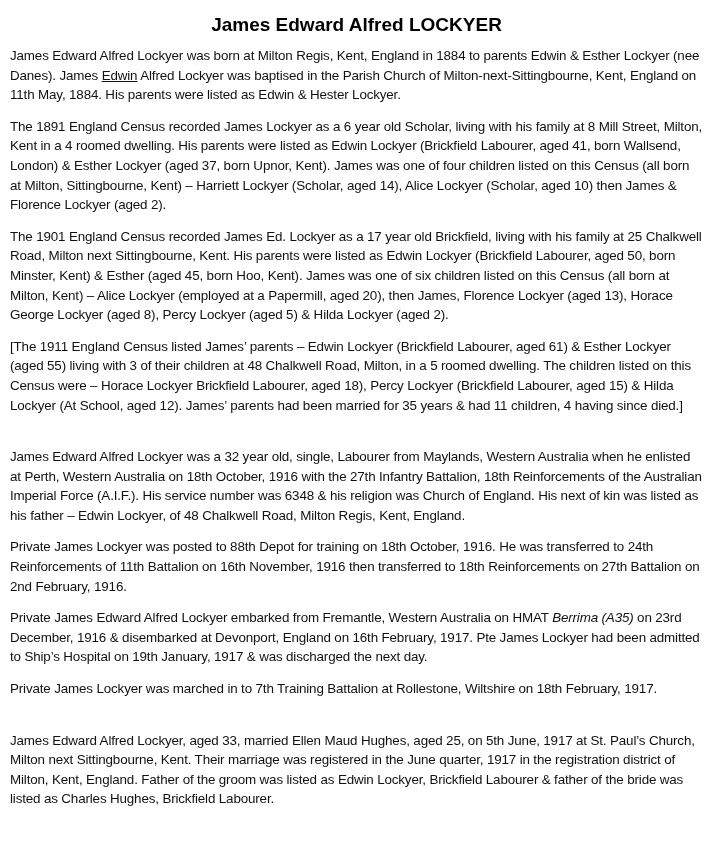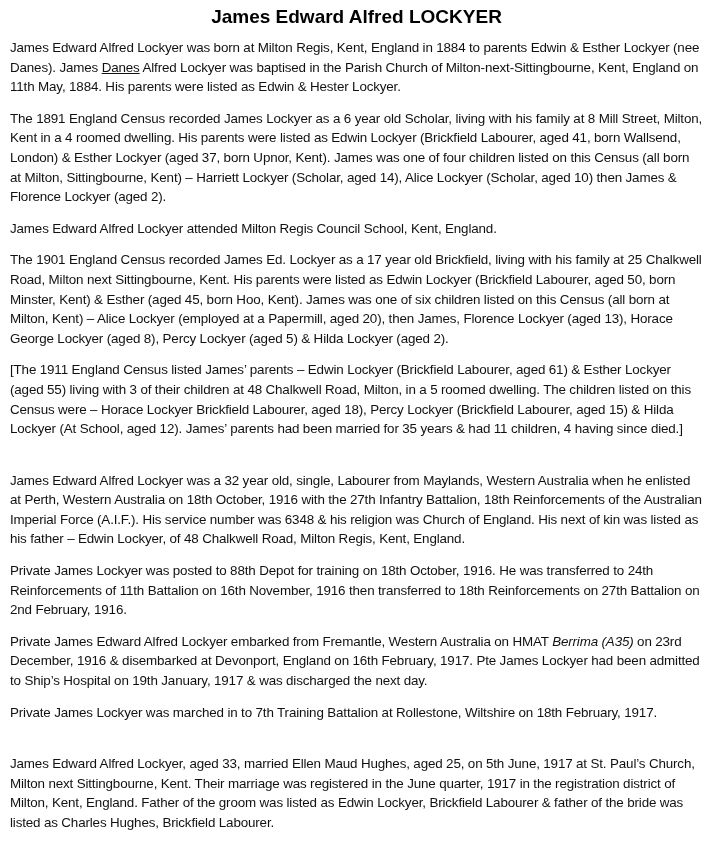--- a/index.html
+++ b/index.html
@@ -16,46 +16,45 @@
     }
     .page {
       padding: 0 8px 0 10px;
     }
     h1 {
       font-family: "Liberation Sans", sans-serif;
       font-size: 19px;
       font-weight: bold;
       text-align: center;
       margin: 0;
-      padding-top: 6px;
+      padding-top: 14px;
       height: 32px;
       line-height: 22px;
       color: #000;
     }
     p {
       margin: 0 0 12px 0;
       font-size: 13.4px;
       line-height: 19.6px;
       letter-spacing: -0.15px;
     }
     .u { text-decoration: underline; }
     .i { font-style: italic; }
     .gap { height: 20px; }
   </style>
 </head>
 <body>
 
 <div class="page">
   <h1>James Edward Alfred LOCKYER</h1>
 
-  <p><span>James Edward Alfred Lockyer was born at Milton Regis, Kent, England in 1884 to parents Edwin &amp; Esther Lockyer (nee Danes). James </span><span class="u">Danes</span><span> Alfred Lockyer was baptised in the Parish Church of Milton-next-Sittingbourne, Kent, England on 11th May, 1884. His parents were listed as Edwin &amp; Hester Lockyer.</span></p>
+  <p><span>James Edward Alfred Lockyer was born at Milton Regis, Kent, England in 1884 to parents Edwin &amp; Esther Lockyer (nee Danes). James </span><span class="u">Edwin</span><span> Alfred Lockyer was baptised in the Parish Church of Milton-next-Sittingbourne, Kent, England on 11th May, 1884. His parents were listed as Edwin &amp; Hester Lockyer.</span></p>
 
   <p>The 1891 England Census recorded James Lockyer as a 6 year old Scholar, living with his family at 8 Mill Street, Milton, Kent in a 4 roomed dwelling. His parents were listed as Edwin Lockyer (Brickfield Labourer, aged 41, born Wallsend, London) &amp; Esther Lockyer (aged 37, born Upnor, Kent). James was one of four children listed on this Census (all born at Milton, Sittingbourne, Kent) – Harriett Lockyer (Scholar, aged 14), Alice Lockyer (Scholar, aged 10) then James &amp; Florence Lockyer (aged 2).</p>
 
-  <p>James Edward Alfred Lockyer attended Milton Regis Council School, Kent, England.</p>
 
   <p>The 1901 England Census recorded James Ed. Lockyer as a 17 year old Brickfield, living with his family at 25 Chalkwell Road, Milton next Sittingbourne, Kent. His parents were listed as Edwin Lockyer (Brickfield Labourer, aged 50, born Minster, Kent) &amp; Esther (aged 45, born Hoo, Kent). James was one of six children listed on this Census (all born at Milton, Kent) – Alice Lockyer (employed at a Papermill, aged 20), then James, Florence Lockyer (aged 13), Horace George Lockyer (aged 8), Percy Lockyer (aged 5) &amp; Hilda Lockyer (aged 2).</p>
 
   <p>[The 1911 England Census listed James’ parents – Edwin Lockyer (Brickfield Labourer, aged 61) &amp; Esther Lockyer (aged 55) living with 3 of their children at 48 Chalkwell Road, Milton, in a 5 roomed dwelling. The children listed on this Census were – Horace Lockyer Brickfield Labourer, aged 18), Percy Lockyer (Brickfield Labourer, aged 15) &amp; Hilda Lockyer (At School, aged 12). James’ parents had been married for 35 years &amp; had 11 children, 4 having since died.]</p>
 
   <div class="gap"></div>
 
   <p>James Edward Alfred Lockyer was a 32 year old, single, Labourer from Maylands, Western Australia when he enlisted at Perth, Western Australia on 18th October, 1916 with the 27th Infantry Battalion, 18th Reinforcements of the Australian Imperial Force (A.I.F.). His service number was 6348 &amp; his religion was Church of England. His next of kin was listed as his father – Edwin Lockyer, of 48 Chalkwell Road, Milton Regis, Kent, England.</p>
 
   <p>Private James Lockyer was posted to 88th Depot for training on 18th October, 1916. He was transferred to 24th Reinforcements of 11th Battalion on 16th November, 1916 then transferred to 18th Reinforcements on 27th Battalion on 2nd February, 1916.</p>

